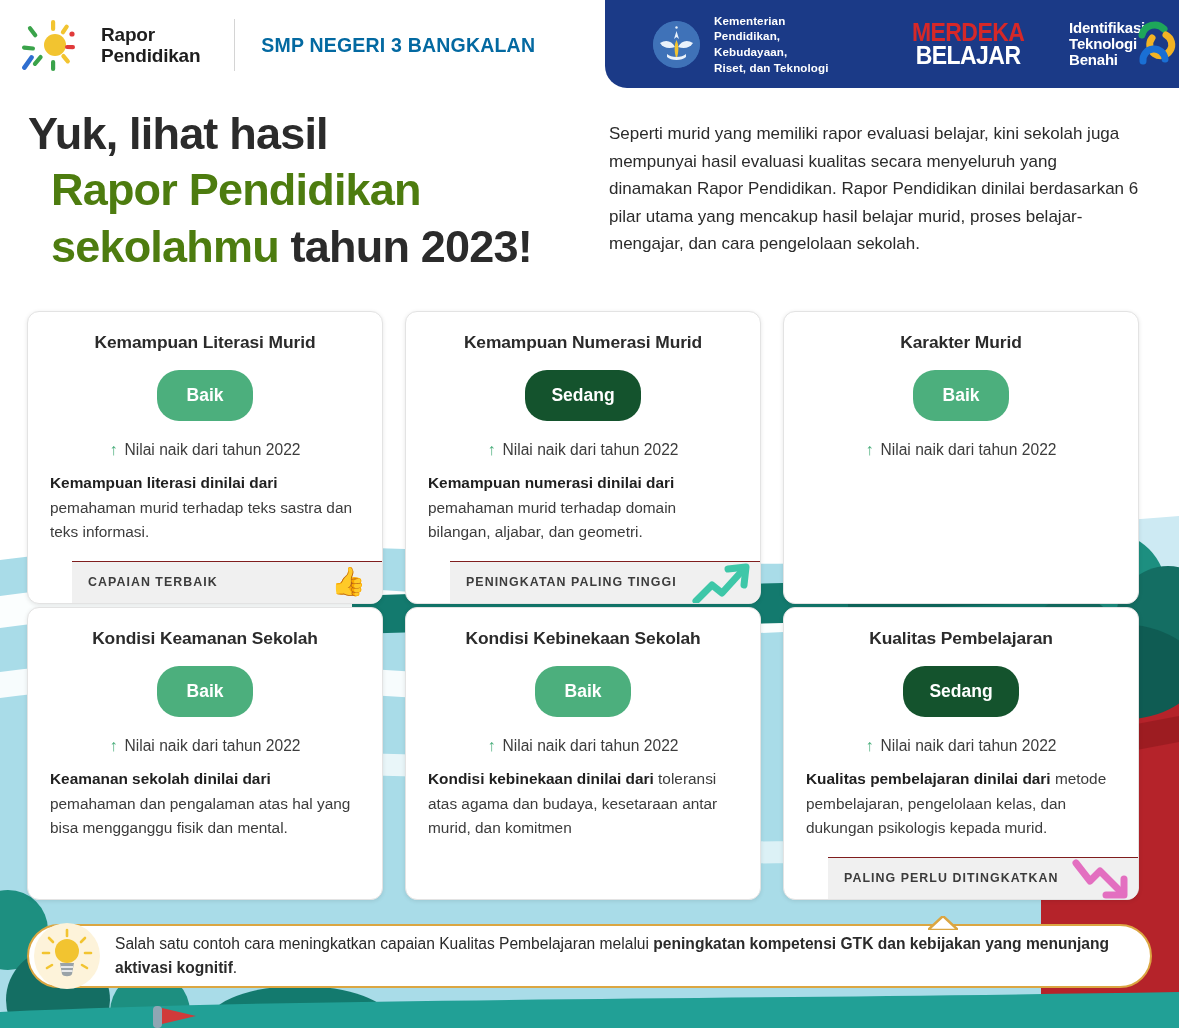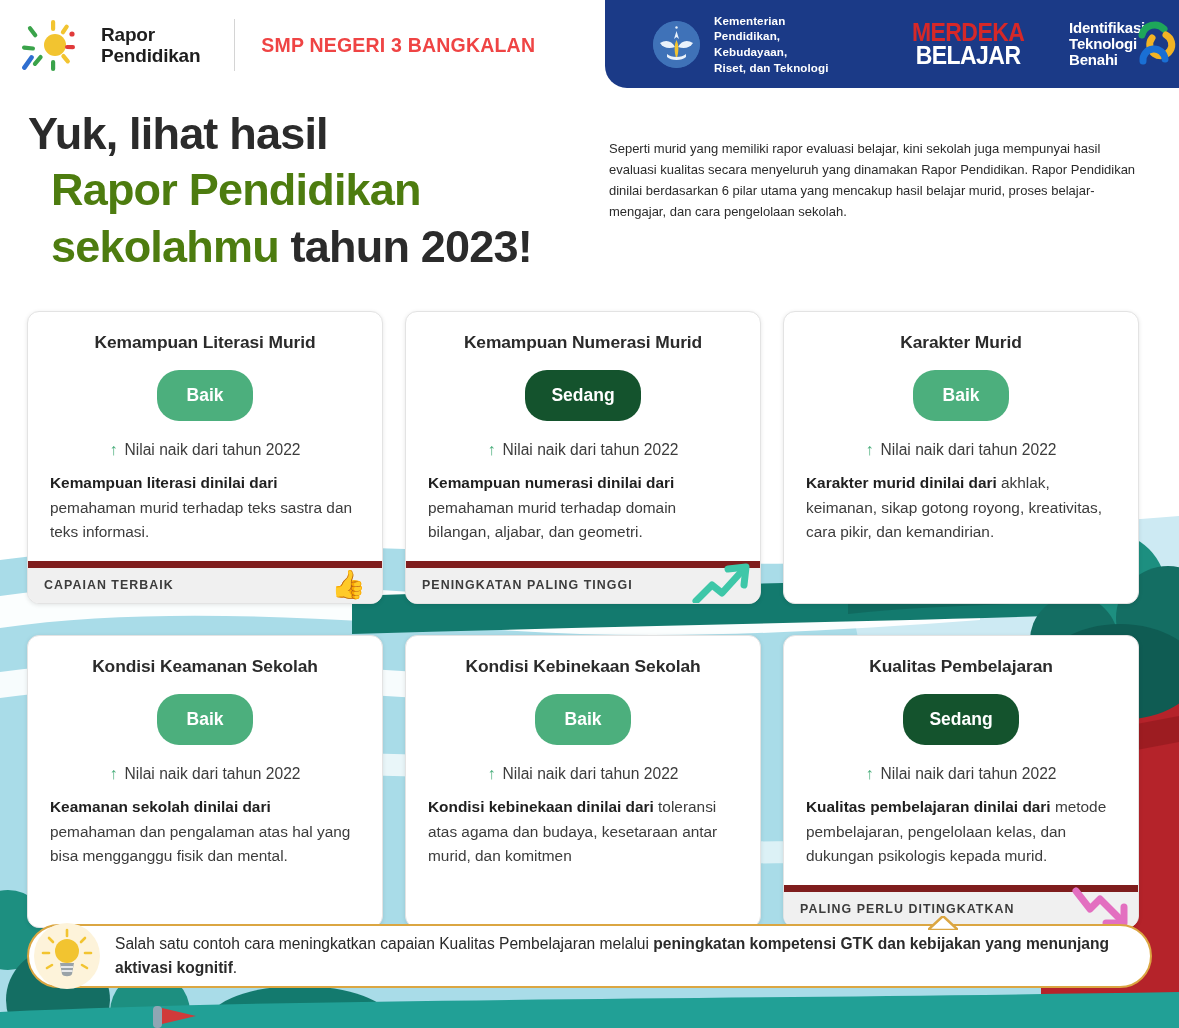--- a/index.html
+++ b/index.html
@@ -23,21 +23,21 @@
   .brand { display: flex; align-items: center; padding-left: 22px; }
   .brand-logo { width: 58px; height: 54px; flex: none; }
   .brand-name {
     font-size: 19px; font-weight: bold; line-height: 1.12;
     color: #1e1e1e; margin-left: 21px; letter-spacing: -0.2px;
   }
   .hdr-divider {
     width: 1px; height: 52px; background: #d4d4d4; margin: 0 26px 0 34px;
   }
   .school-name {
-    font-size: 19.5px; font-weight: bold; color: #ef4444; letter-spacing: 0.2px;
+    font-size: 19.5px; font-weight: bold; color: #0369a1; letter-spacing: 0.2px;
   }
   .kemdikbud-bar {
     position: absolute; top: 0; left: 605px; width: 574px; height: 88px;
     background: #1b3a87; border-radius: 0 0 0 22px;
     display: flex; align-items: center; padding-left: 48px; gap: 14px;
   }
   .garuda {
     width: 47px; height: 47px; border-radius: 50%;
     background: #3f72b8; flex: none; position: relative; overflow: hidden;
   }
@@ -69,28 +69,28 @@
   .hero {
     position: absolute; top: 106px; left: 28px; width: 560px; z-index: 5;
   }
   .hero h1 {
     font-size: 45px; font-weight: bold; line-height: 1.25;
     color: #2b2b2b; letter-spacing: -0.8px;
   }
   .hero .accent { color: #4d7c0f; margin-left: 23px; }
   .intro {
     position: absolute; top: 120px; left: 609px; width: 530px; z-index: 5;
-    font-size: 13px; line-height: 1.62; color: #2b2b2b; margin-top: 18px;
+    font-size: 17px; line-height: 1.62; color: #2b2b2b;
   }
 
   
   .cards {
     position: absolute; top: 311px; left: 27px; width: 1125px;
     display: grid; grid-template-columns: repeat(3, 356px);
-    gap: 31px 22px; z-index: 5;
+    gap: 3px 22px; z-index: 5;
   }
   .card {
     background: #ffffff; border-radius: 12px; border: 1px solid #e3e3e3;
     box-shadow: 0 1px 4px rgba(0,0,0,0.10);
     display: flex; flex-direction: column; overflow: hidden;
     min-height: 287px;
   }
   .card-body { padding: 20px 22px 16px 22px; flex: 1; }
   .card-title {
     font-size: 17.4px; font-weight: bold; color: #2b2b2b;
@@ -108,23 +108,23 @@
     gap: 7px; margin-top: 20px; font-size: 15.6px; color: #3c3c3c;
   }
   .trend .arrow-up {
     color: #4caf7d; font-size: 16px; line-height: 1; font-weight: normal;
   }
   .card-desc {
     margin-top: 12px; font-size: 15.4px; line-height: 1.6; color: #3c3c3c;
   }
   .card-desc b { font-weight: bold; color: #1f1f1f; }
   .card-footer {
-    background: #f0f0f0; border-top: 7px solid #7f1d1d;
+    background: #f0f0f0; border-top: 1px solid #7f1d1d;
     min-height: 42px; padding: 0 16px; display: flex;
-    align-items: center; justify-content: space-between; position: relative;
+    align-items: center; justify-content: space-between; position: relative; margin-left: 44px;
   }
   .card-footer .flabel {
     font-size: 12.4px; font-weight: bold; letter-spacing: 1.05px;
     color: #3c3c3c; text-transform: uppercase;
   }
   .footer-emoji { font-size: 28px; line-height: 1; }
   .footer-icon { width: 62px; height: 48px; position: absolute; right: 6px; bottom: -4px; }
 
   
   .tip {
@@ -304,23 +304,20 @@
     <div class="card">
       <div class="card-body">
         <div class="card-title">Karakter Murid</div>
         <div class="badge-row">
           <div class="badge good">Baik</div>
         </div>
         <div class="trend">
           <span class="arrow-up">↑</span>
           <span>Nilai naik dari tahun 2022</span>
         </div>
-        <div class="card-desc">
-          <b>Karakter murid dinilai dari</b><span> akhlak, keimanan, sikap gotong royong, kreativitas, cara pikir, dan kemandirian.</span>
-        </div>
       </div>
     </div>
 
     <div class="card">
       <div class="card-body">
         <div class="card-title">Kondisi Keamanan Sekolah</div>
         <div class="badge-row">
           <div class="badge good">Baik</div>
         </div>
         <div class="trend">

